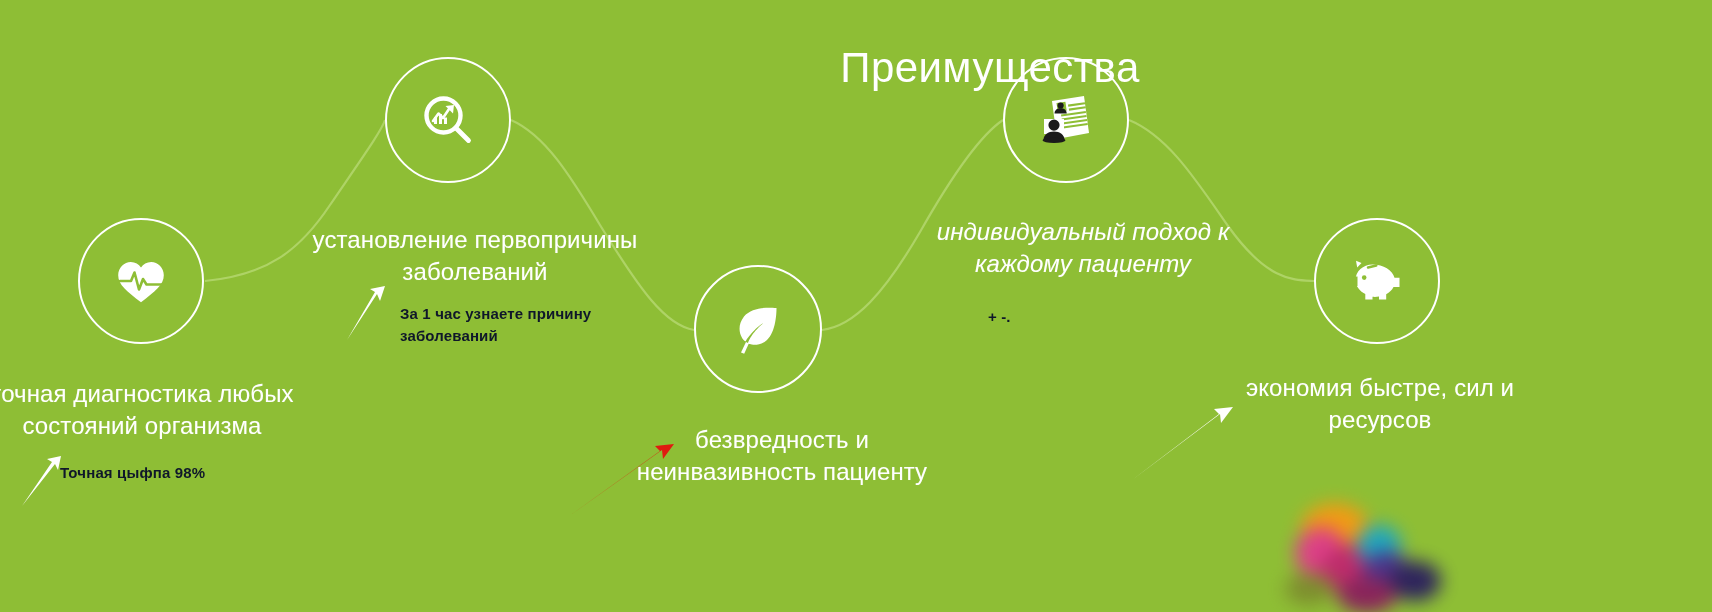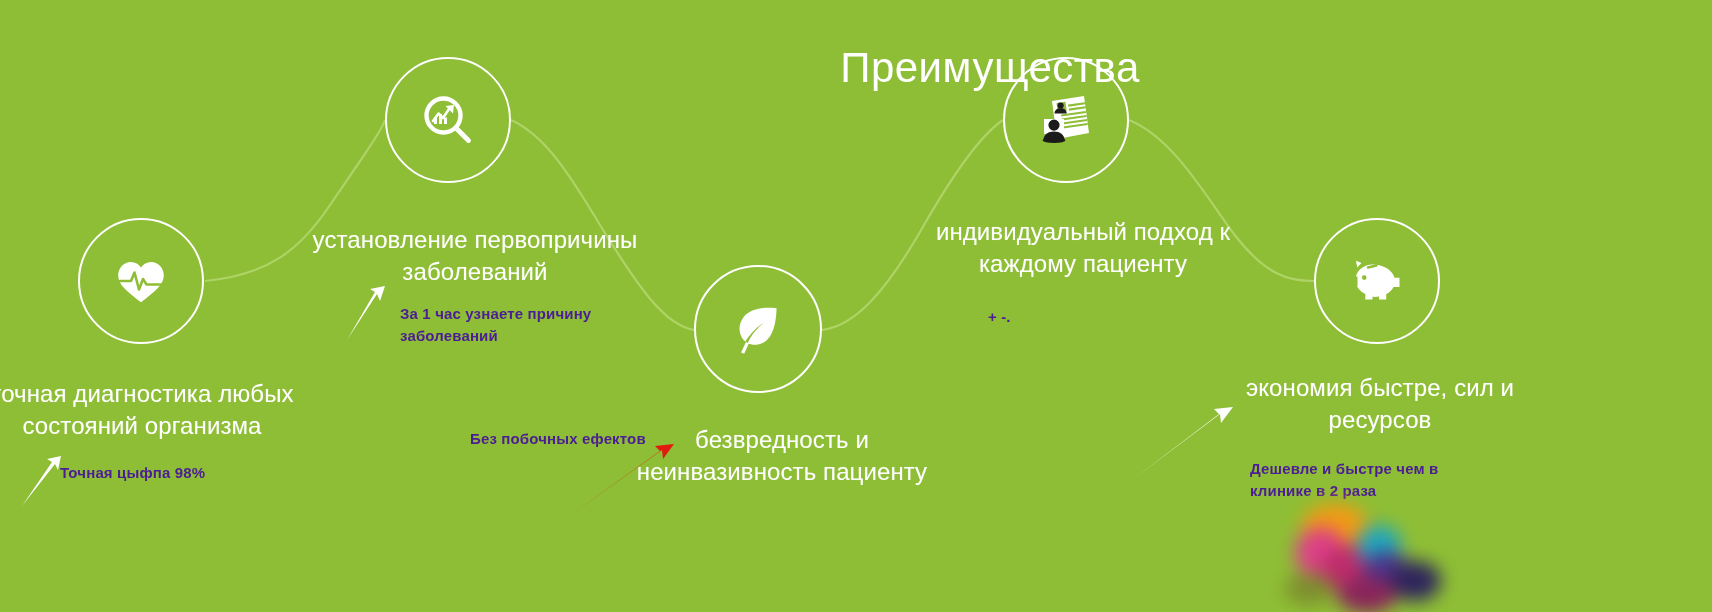--- a/index.html
+++ b/index.html
@@ -26,25 +26,25 @@
   .n4{left:1003px;top:57px;  width:126px;height:126px;}
   .n5{left:1314px;top:218px; width:126px;height:126px;}
 
   
   .cap{position:absolute;color:#ffffff;font-size:24px;line-height:1.33;
        font-weight:300;text-align:center;letter-spacing:.1px;
        text-shadow:0 0 1px rgba(255,255,255,.25);}
   .cap1{left:-18px;  top:378px; width:320px;}
   .cap2{left:285px;  top:216px; width:380px;margin-top:8px;}
   .cap3{left:607px;  top:424px; width:350px;}
-  .cap4{left:903px;  top:216px; width:360px;}
+  .cap4{left:903px;  top:216px; width:360px;font-style:italic;}
   .cap5{left:1220px; top:372px; width:320px;}
 
   
-  .note{position:absolute;color:#4c1d95;font-size:15px;line-height:1.45;
+  .note{position:absolute;color:#0f172a;font-size:15px;line-height:1.45;
         font-weight:bold;letter-spacing:.15px;}
   .note1{left:60px;  top:462px; width:210px;}
   .note2{left:400px; top:303px; width:230px;}
   .note3{left:470px; top:428px; width:200px;text-align:left;}
   .note4{left:988px; top:306px; width:160px;}
   .note5{left:1250px;top:458px; width:230px;}
 
   
   .arrow{position:absolute;pointer-events:none;}
   .a1{left:20px;  top:450px;}
@@ -152,23 +152,21 @@
   </div>
 
   <div class="cap cap1">точная диагностика любых состояний организма</div>
   <div class="cap cap2">установление первопричины заболеваний</div>
   <div class="cap cap3">безвредность и неинвазивность пациенту</div>
   <div class="cap cap4">индивидуальный подход к каждому пациенту</div>
   <div class="cap cap5">экономия быстре, сил и ресурсов</div>
 
   <div class="note note1">Точная цыфпа 98%</div>
   <div class="note note2">За 1 час узнаете причину заболеваний</div>
-  <div class="note note3">Без побочных ефектов</div>
   <div class="note note4">+ -.</div>
-  <div class="note note5">Дешевле и быстре чем в клинике в 2 раза</div>
 
   <svg class="arrow a1" width="60" height="60" viewBox="0 0 60 60">
     <path fill="#ffffff" d="M2 56 L35 14 L38 20 L41 6 L27 9 L32 12 Z"></path>
   </svg>
 
   <svg class="arrow a2" width="50" height="60" viewBox="0 0 50 60">
     <path fill="#ffffff" d="M2 56 L32 10 L35 17 L40 2 L25 5 L30 8 Z"></path>
   </svg>
 
   <svg class="arrow a3" width="110" height="75" viewBox="0 0 110 75">

